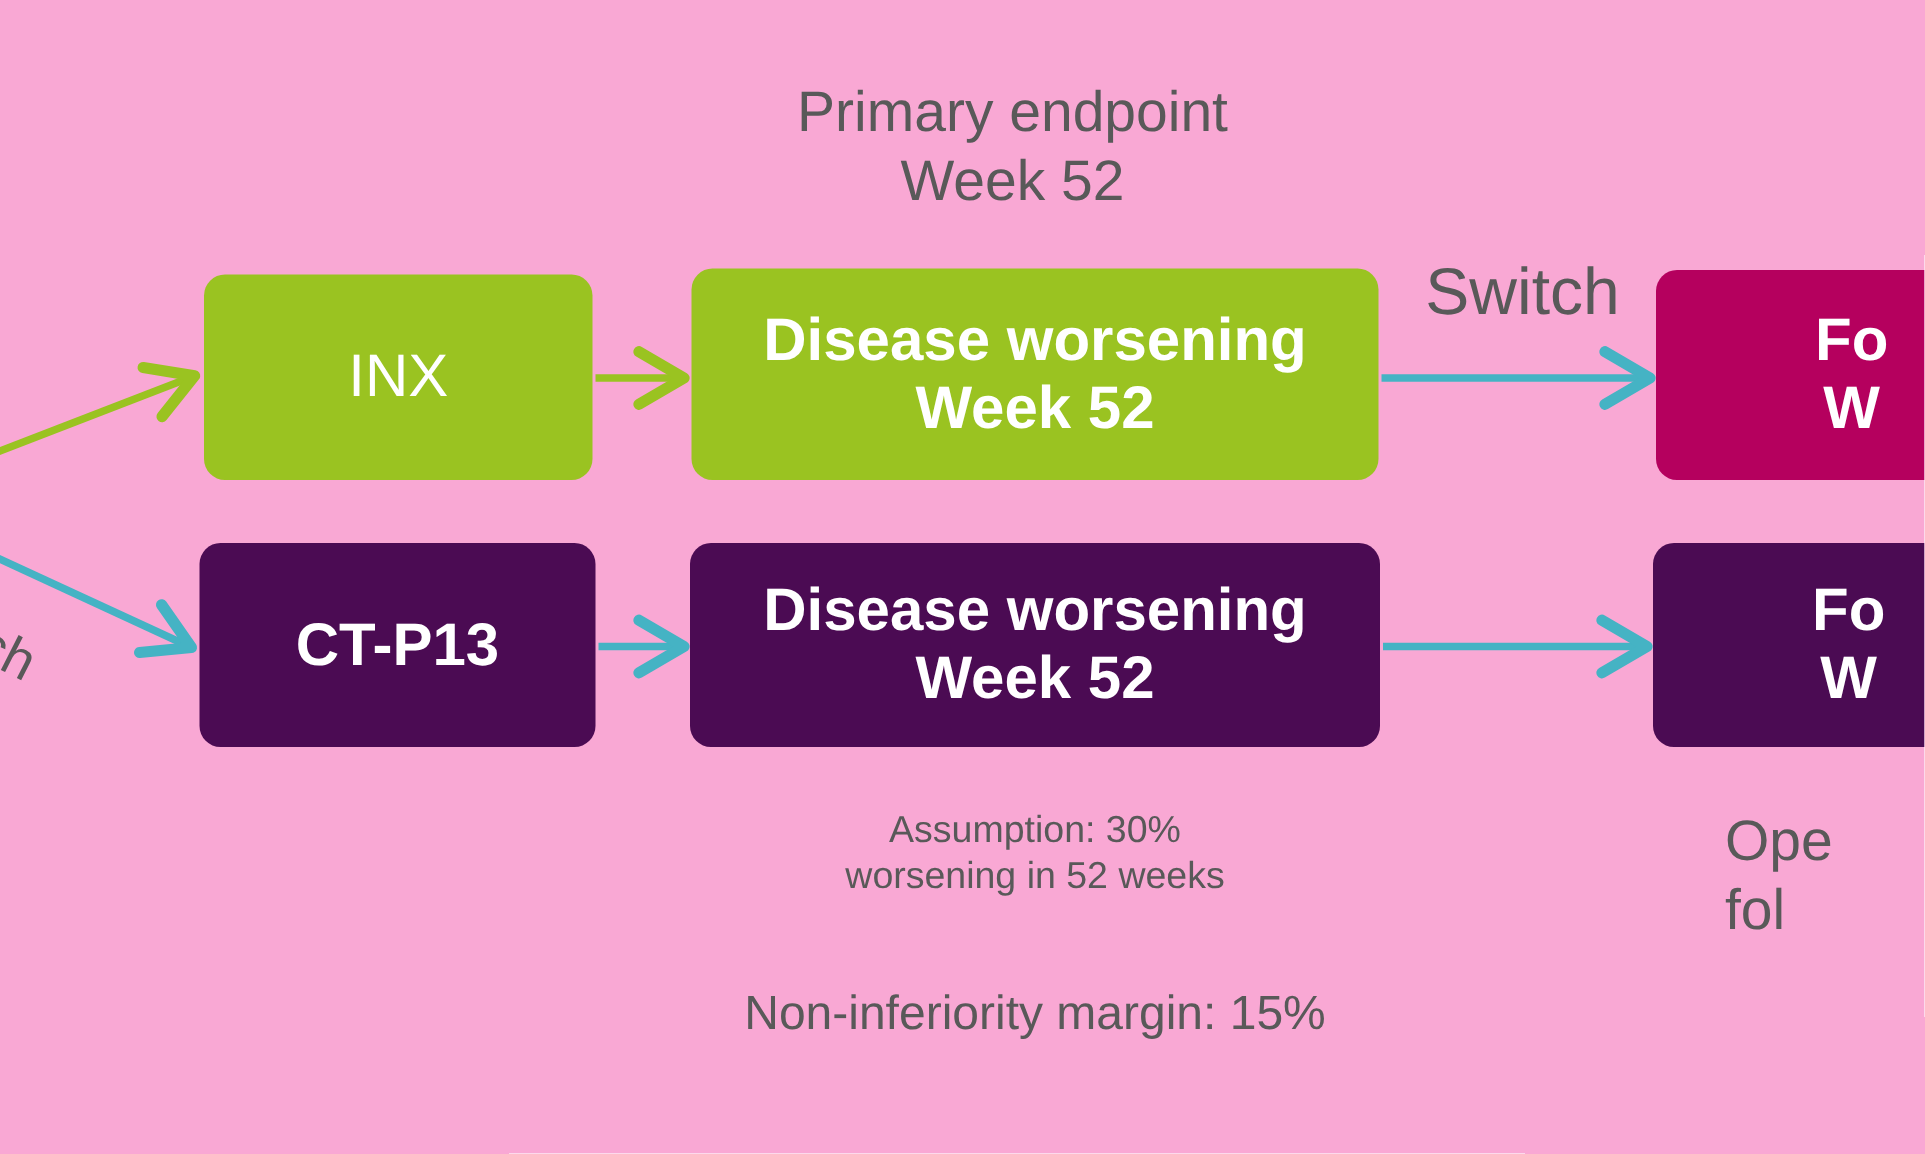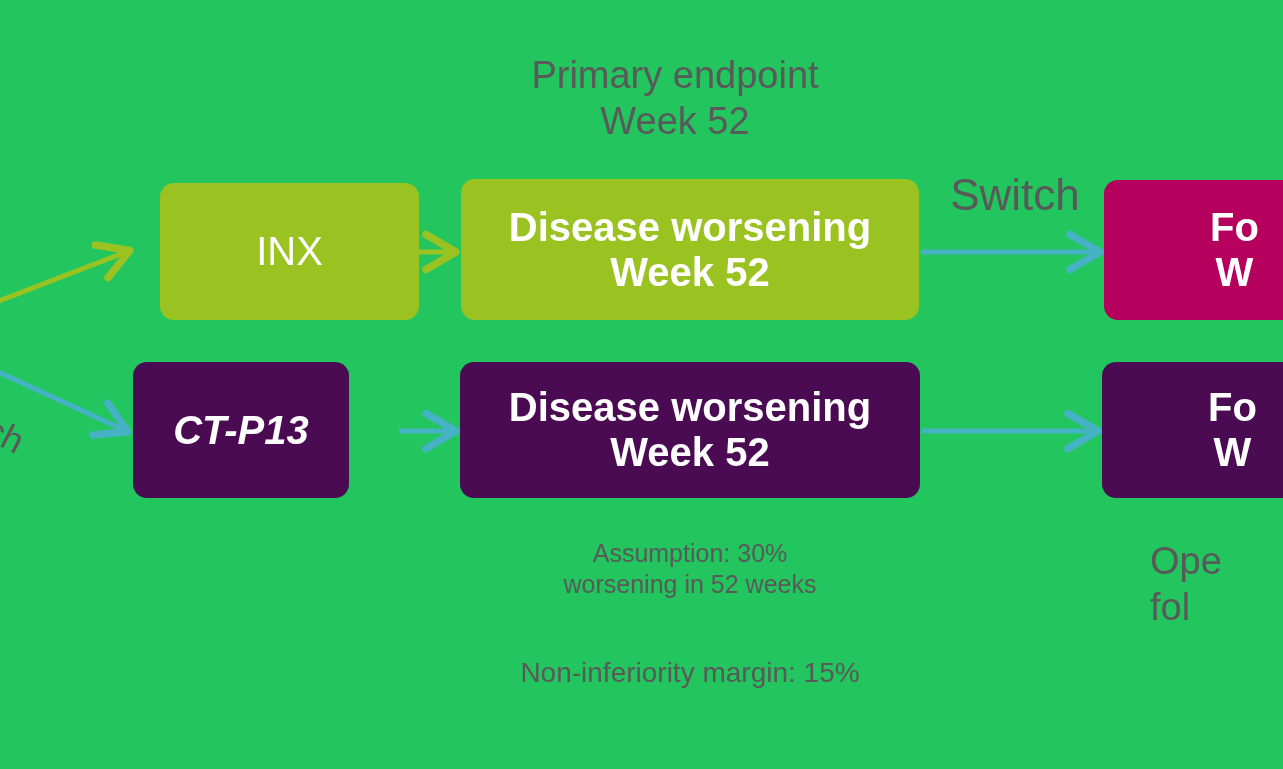--- a/index.html
+++ b/index.html
@@ -7,21 +7,21 @@
     padding: 0;
     background: #ffffff;
   }
   body {
     font-family: "Liberation Sans", sans-serif;
   }
   #canvas {
     position: relative;
     width: 1283px;
     height: 769px;
-    background: #22c55e;
+    background: #f9a8d4;
     overflow: hidden;
   }
   .node {
     position: absolute;
     border-radius: 14px;
     display: flex;
     align-items: center;
     justify-content: center;
     text-align: center;
     color: #ffffff;
@@ -34,34 +34,34 @@
   }
 
   
   .fill-green  { background: #9AC321; }
   .fill-purple { background: #4B0B53; }
   .fill-magenta{ background: #B5005E; }
 
   
   .n-inx {
     left: 136px; top: 183px; width: 259px; height: 137px;
-    font-size: 40px; font-weight: 400; margin-left: 24px;
+    font-size: 40px; font-weight: 400;
   }
   .n-dw-top {
     left: 461px; top: 179px; width: 458px; height: 141px;
     font-size: 40px; font-weight: 700;
   }
   .n-follow-top {
     left: 1104px; top: 180px; width: 260px; height: 140px;
     font-size: 40px; font-weight: 700;
     justify-content: flex-start; padding-left: 106px;
   }
   .n-ctp13 {
-    left: 133px; top: 362px; width: 216px; height: 136px;
-    font-size: 40px; font-weight: 700; font-style: italic;
+    left: 133px; top: 362px; width: 264px; height: 136px;
+    font-size: 40px; font-weight: 700;
   }
   .n-dw-bot {
     left: 460px; top: 362px; width: 460px; height: 136px;
     font-size: 40px; font-weight: 700;
   }
   .n-follow-bot {
     left: 1102px; top: 362px; width: 262px; height: 136px;
     font-size: 40px; font-weight: 700;
     justify-content: flex-start; padding-left: 106px;
   }
@@ -71,21 +71,21 @@
     position: absolute;
     color: #595959;
     text-align: center;
     white-space: pre-line;
     line-height: 1.22;
     font-weight: 400;
   }
   .t-primary  { left: 370px; top: 52px;  width: 610px; font-size: 38px; }
   .t-switch   { left: 920px; top: 168px; width: 190px; font-size: 44px; }
   .t-assume   { left: 390px; top: 538px; width: 600px; font-size: 25px; }
-  .t-noninf   { left: 340px; top: 656px; width: 700px; font-size: 28px; text-align: center; }
+  .t-noninf   { left: 340px; top: 656px; width: 700px; font-size: 32px; text-align: center; }
   .t-openlbl  { left: 1150px; top: 538px; width: 330px; font-size: 38px;
                 text-align: left; }
 
   .t-switch-rot {
     position: absolute;
     left: -42px; top: 388px; width: 150px;
     font-size: 36px; color: #595959;
     transform: rotate(27deg);
     transform-origin: left top;
   }

